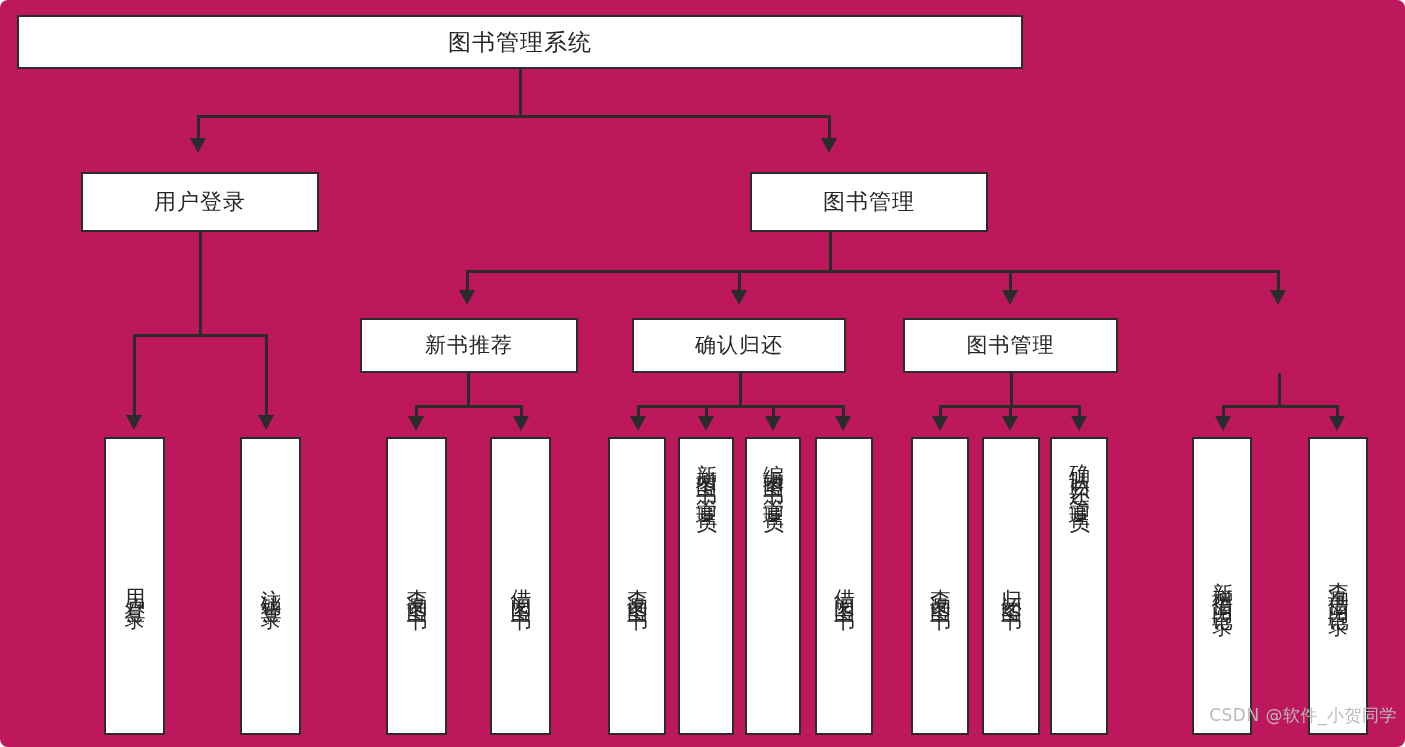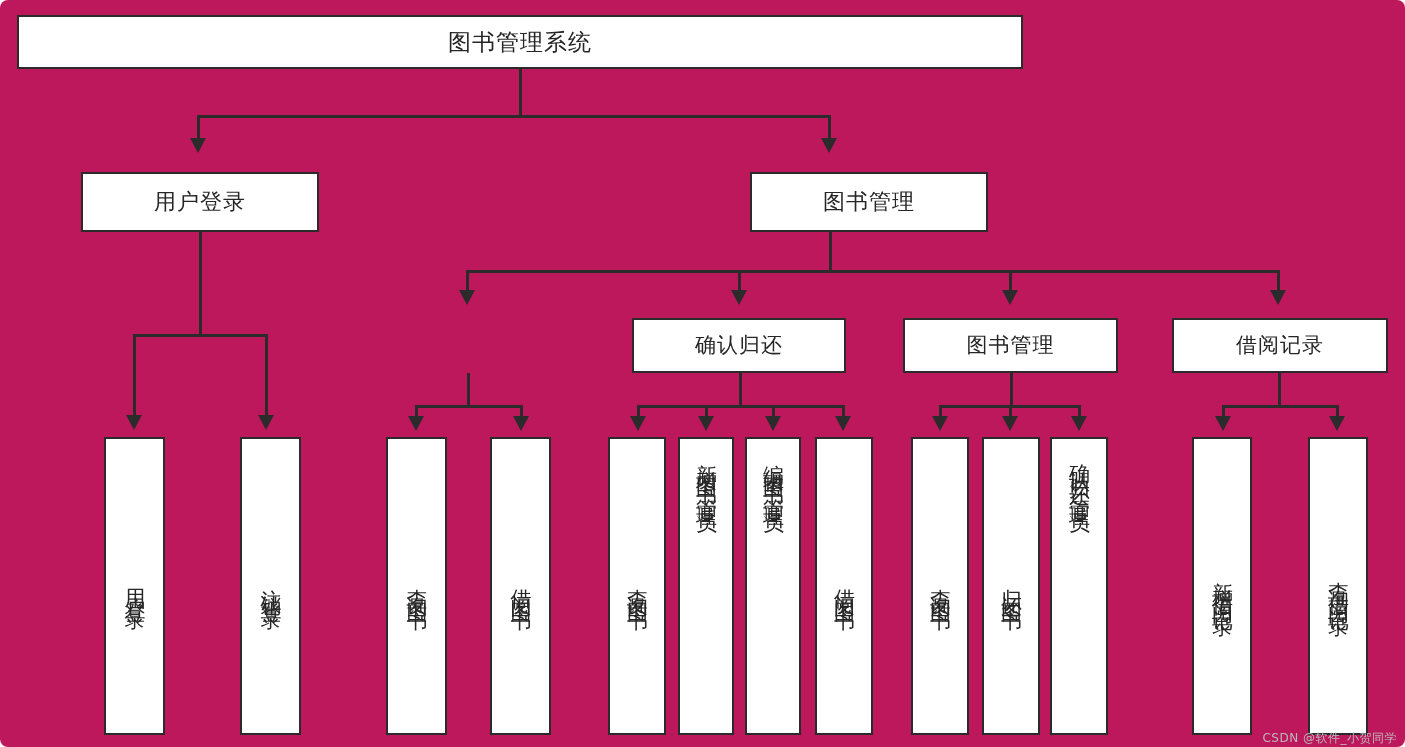--- a/index.html
+++ b/index.html
@@ -77,22 +77,22 @@
     height: 0;
     border-left: 8px solid transparent;
     border-right: 8px solid transparent;
     border-top: 15px solid #2b2b2b;
   }
 
   
   #watermark {
     position: absolute;
     right: 8px;
-    bottom: 0;
-    font-size: 12px;
+    bottom: 20px;
+    font-size: 17px;
     color: #b9b9b9;
     white-space: nowrap;
     letter-spacing: 0.5px;
   }
 </style>
 </head>
 <body>
 
 <div id="canvas">
 
@@ -133,28 +133,28 @@
 
   <div class="ln v" style="left:738px; top:270px; width:3px; height:25px;"></div>
   <div class="arrow" style="left:731px; top:290px;"></div>
 
   <div class="ln v" style="left:1009px; top:270px; width:3px; height:25px;"></div>
   <div class="arrow" style="left:1002px; top:290px;"></div>
 
   <div class="ln v" style="left:1277px; top:270px; width:3px; height:25px;"></div>
   <div class="arrow" style="left:1270px; top:290px;"></div>
 
+  <div class="node tier2" style="left:360px; top:318px; width:218px; height:55px;">
+    <span class="label">新书推荐</span>
+  </div>
   <div class="node tier2" style="left:632px; top:318px; width:214px; height:55px;">
     <span class="label">确认归还</span>
   </div>
   <div class="node tier2" style="left:903px; top:318px; width:215px; height:55px;">
     <span class="label">图书管理</span>
-  </div>
-  <div class="node tier2" style="left:1172px; top:318px; width:216px; height:55px;">
-    <span class="label">借阅记录</span>
   </div>
 
   <div class="ln v" style="left:467px; top:373px; width:3px; height:34px;"></div>
   <div class="ln h" style="left:415px; top:405px; width:108px; height:3px;"></div>
   <div class="ln v" style="left:415px; top:405px; width:3px; height:16px;"></div>
   <div class="arrow" style="left:408px; top:416px;"></div>
   <div class="ln v" style="left:520px; top:405px; width:3px; height:16px;"></div>
   <div class="arrow" style="left:513px; top:416px;"></div>
 
   <div class="ln v" style="left:739px; top:373px; width:3px; height:34px;"></div>

